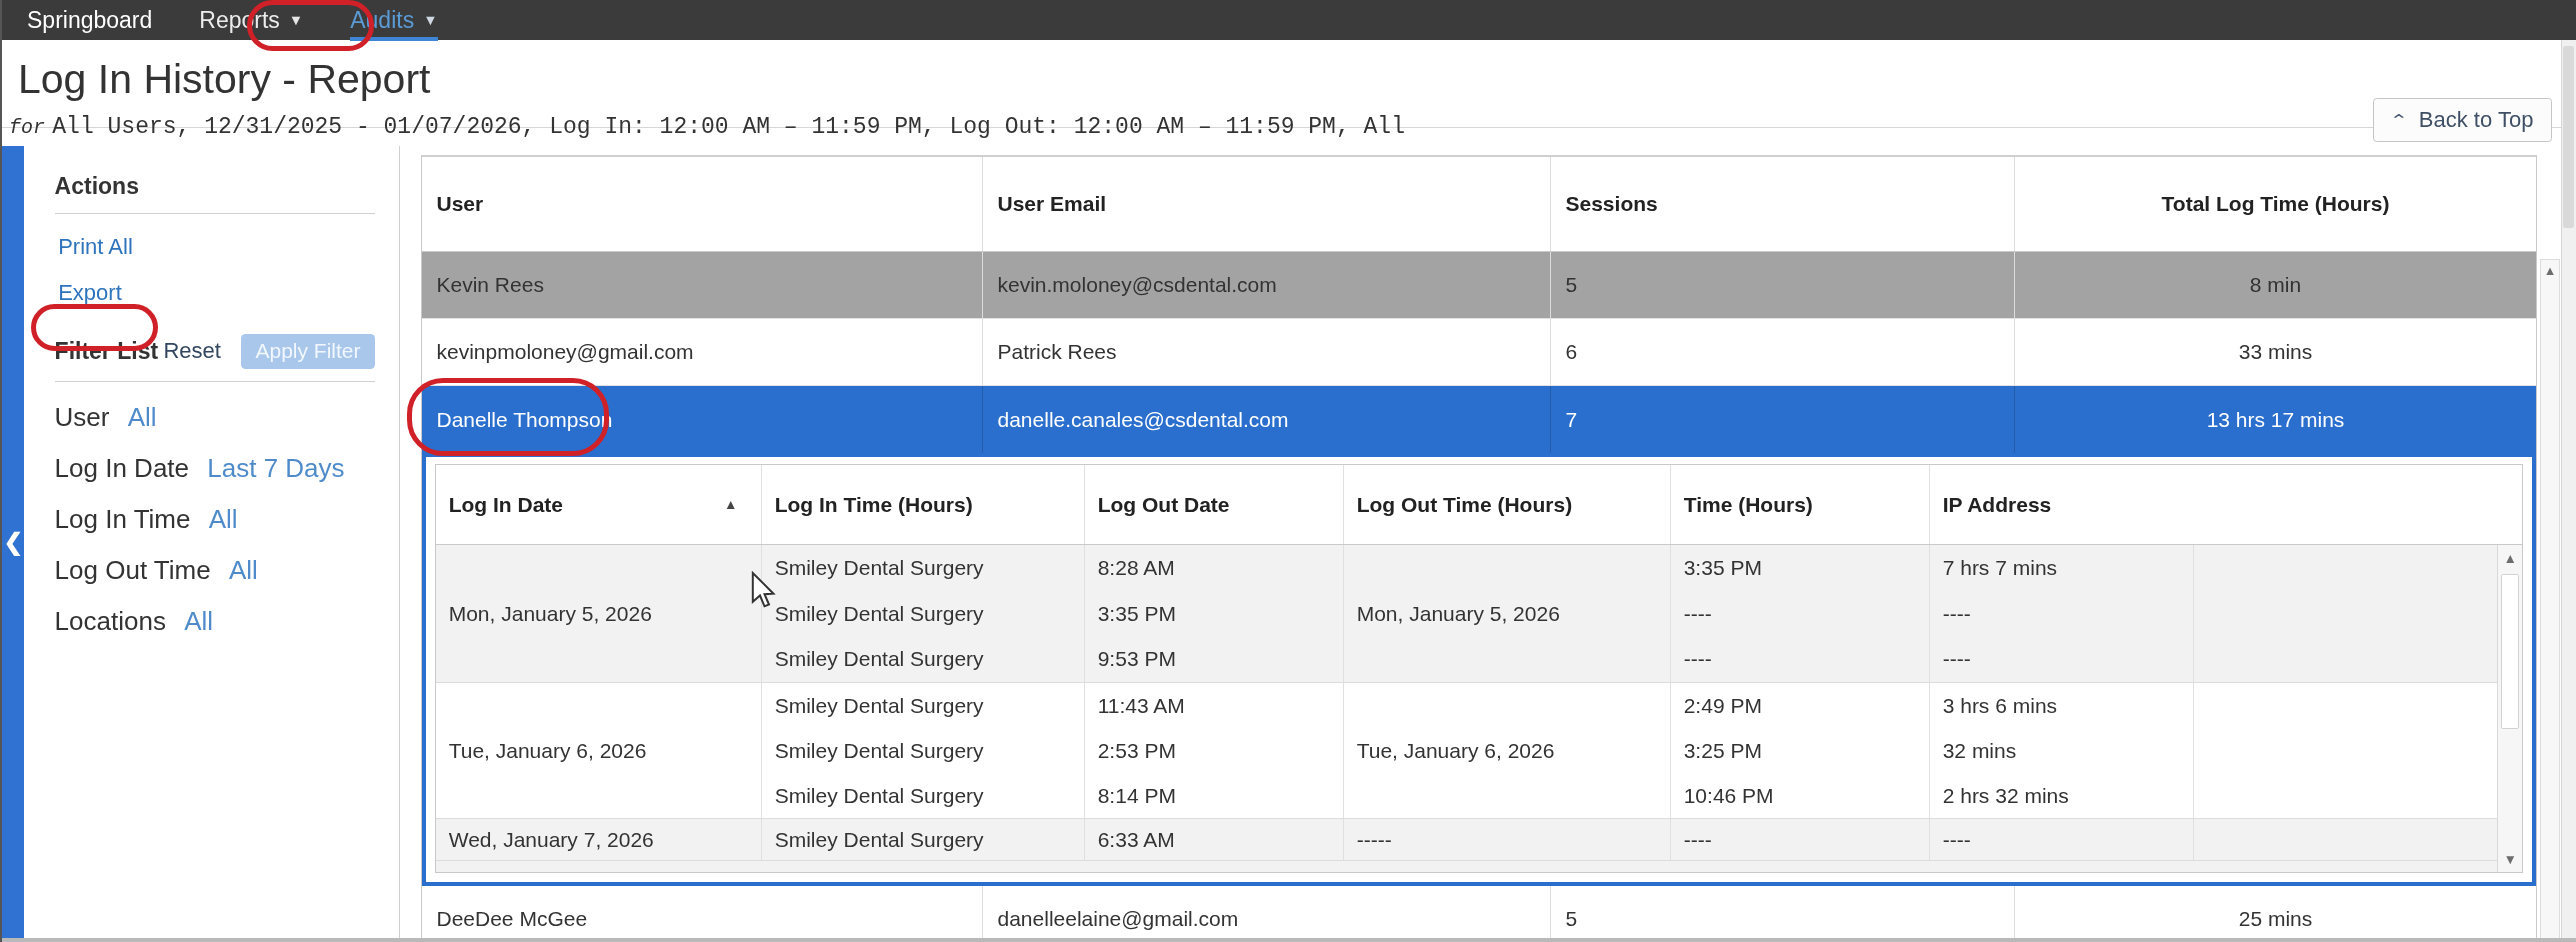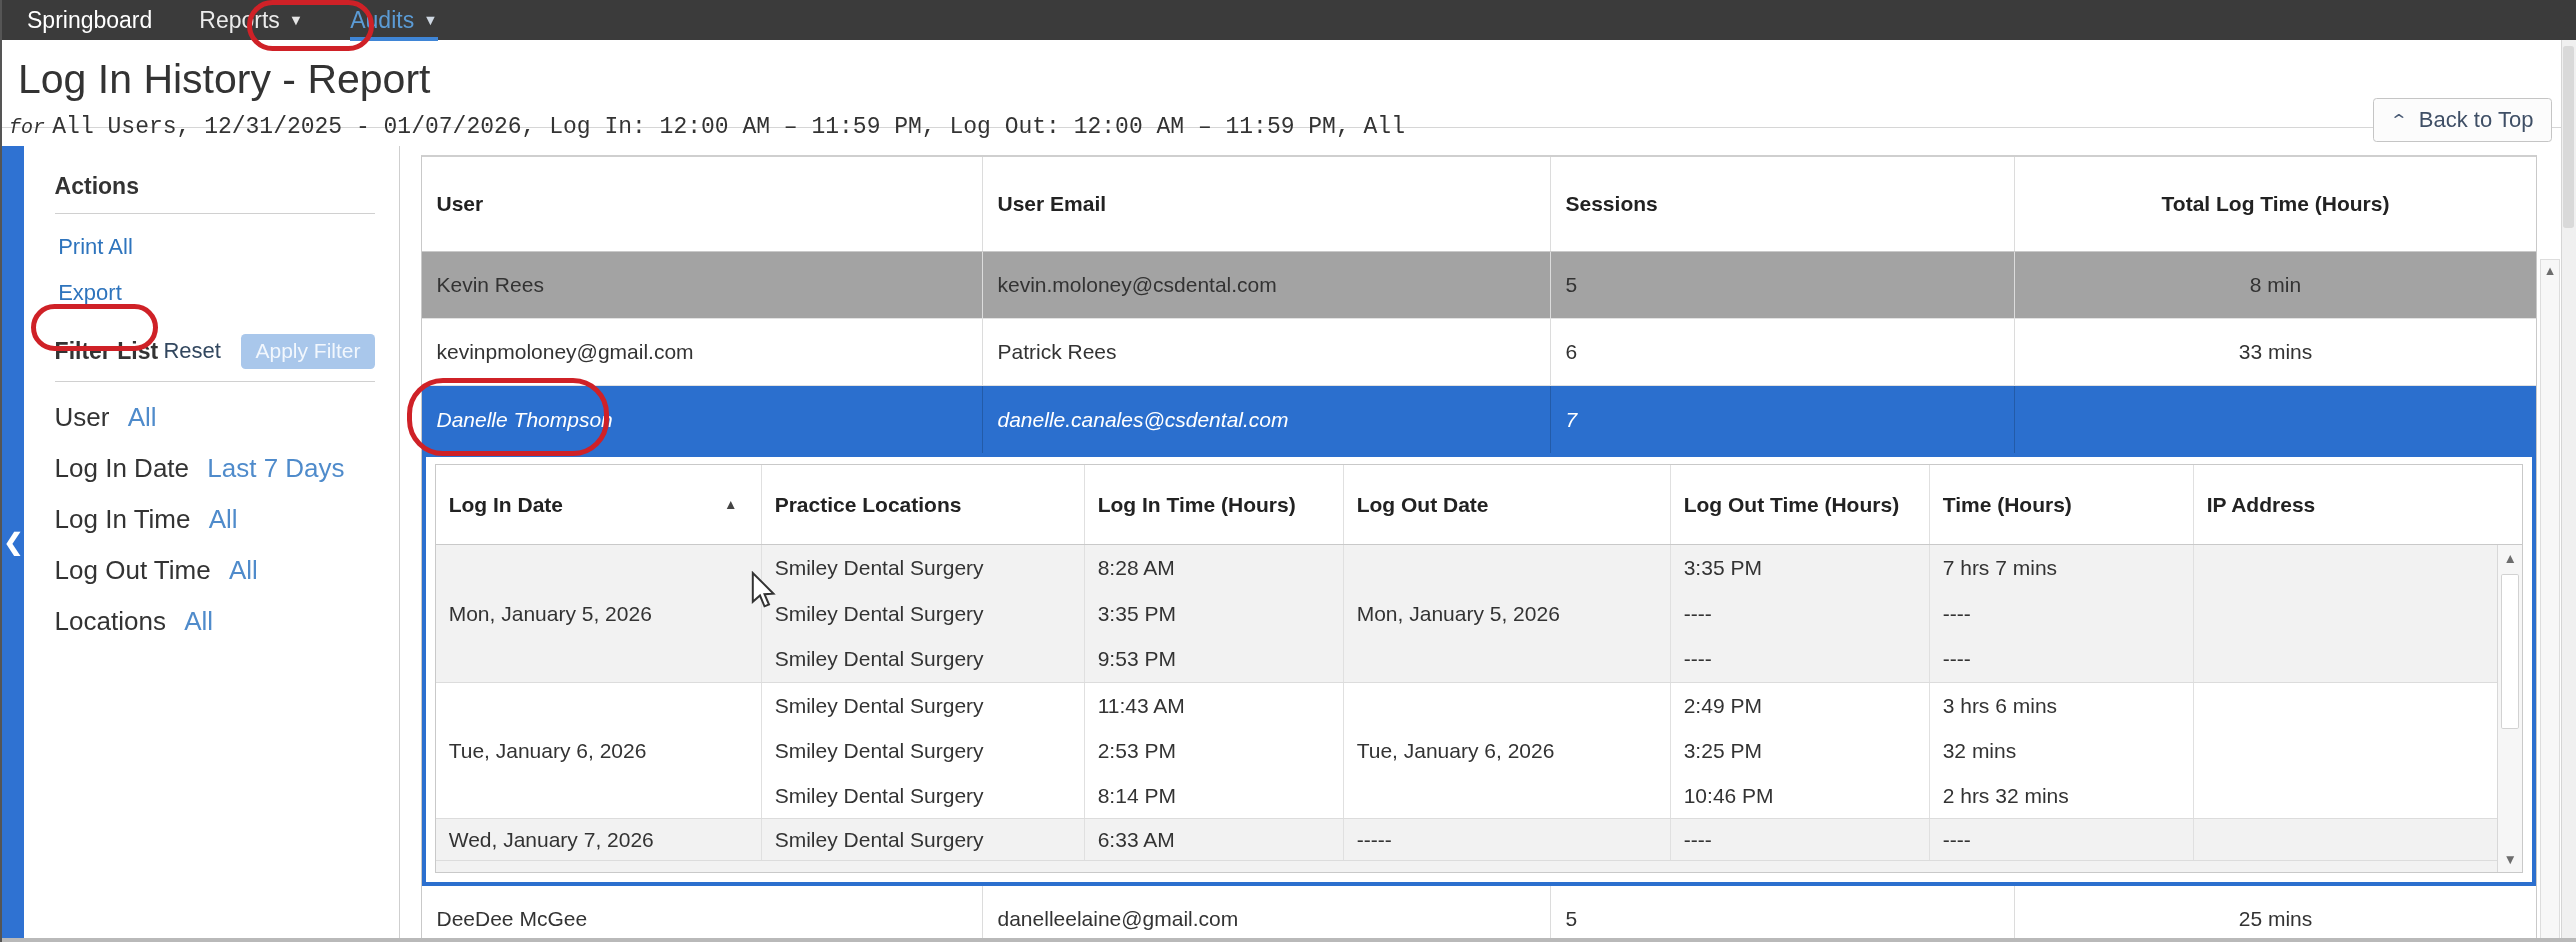--- a/index.html
+++ b/index.html
@@ -56,21 +56,21 @@
   .otable { border:0.9px solid #c9c9c9; border-top:2.7px solid #cfcfcf; background:#fff; }
   .ogrid { display:grid; grid-template-columns:561px 568px 464px 1fr; }
   .ohead { height:95px; border-bottom:0.9px solid #c9c9c9; }
   .ohead .cell { font-weight:700; font-size:21px; color:#222; }
   .cell { display:flex; align-items:center; padding-left:14.5px; border-right:0.9px solid #dcdcdc; }
   .cell.last { border-right:none; }
   .cell.center { justify-content:center; padding-left:0; }
   .orow { height:67px; font-size:21px; color:#333; border-bottom:0.9px solid #e2e2e2; background:#fff; }
   .orow.alt { background:#a3a3a3; }
   .orow.selected { background:#2b6fce; color:#fff; border-bottom:none; }
-  .orow.selected .cell { border-right:0.9px solid rgba(0,0,0,0.18);font-style:italic; }
+  .orow.selected .cell { border-right:0.9px solid rgba(0,0,0,0.18); }
   .orow.selected .cell.last { border-right:none; }
 
   
   .detail-panel { border:4.5px solid #2b6fce; background:#fff; padding:7.3px 9px 9px 9px; }
   .dtable { border:0.9px solid #c9c9c9; }
   .dgrid { display:grid; grid-template-columns:326px 323px 259px 327px 259px 264px 1fr; }
   .dhead { height:80px; border-bottom:0.9px solid #c9c9c9; background:#fff; }
   .dhead .dcell { font-weight:700; font-size:21px; color:#222; }
   .dcell { display:flex; align-items:center; padding-left:12.7px; border-right:0.9px solid #e0e0e0; }
   .dcell.last { border-right:none; }
@@ -192,31 +192,31 @@
         <div class="cell">kevinpmoloney@gmail.com</div>
         <div class="cell">Patrick Rees</div>
         <div class="cell">6</div>
         <div class="cell last center">33 mins</div>
       </div>
 
       <div class="ogrid orow selected">
         <div class="cell">Danelle Thompson</div>
         <div class="cell">danelle.canales@csdental.com</div>
         <div class="cell">7</div>
+        <div class="cell last center">13 hrs 17 mins</div>
       </div>
 
       <div class="detail-panel">
         <div class="dtable">
 
           <div class="dgrid dhead">
             <div class="dcell">
               <span>Log In Date</span>
               <span class="sort-icon">▲</span>
             </div>
-            <div class="dcell">Practice Locations</div>
             <div class="dcell">Log In Time (Hours)</div>
             <div class="dcell">Log Out Date</div>
             <div class="dcell">Log Out Time (Hours)</div>
             <div class="dcell">Time (Hours)</div>
             <div class="dcell last">IP Address</div>
           </div>
 
           <div class="dbody">
 
             <div class="dgrid dday gray h152">

